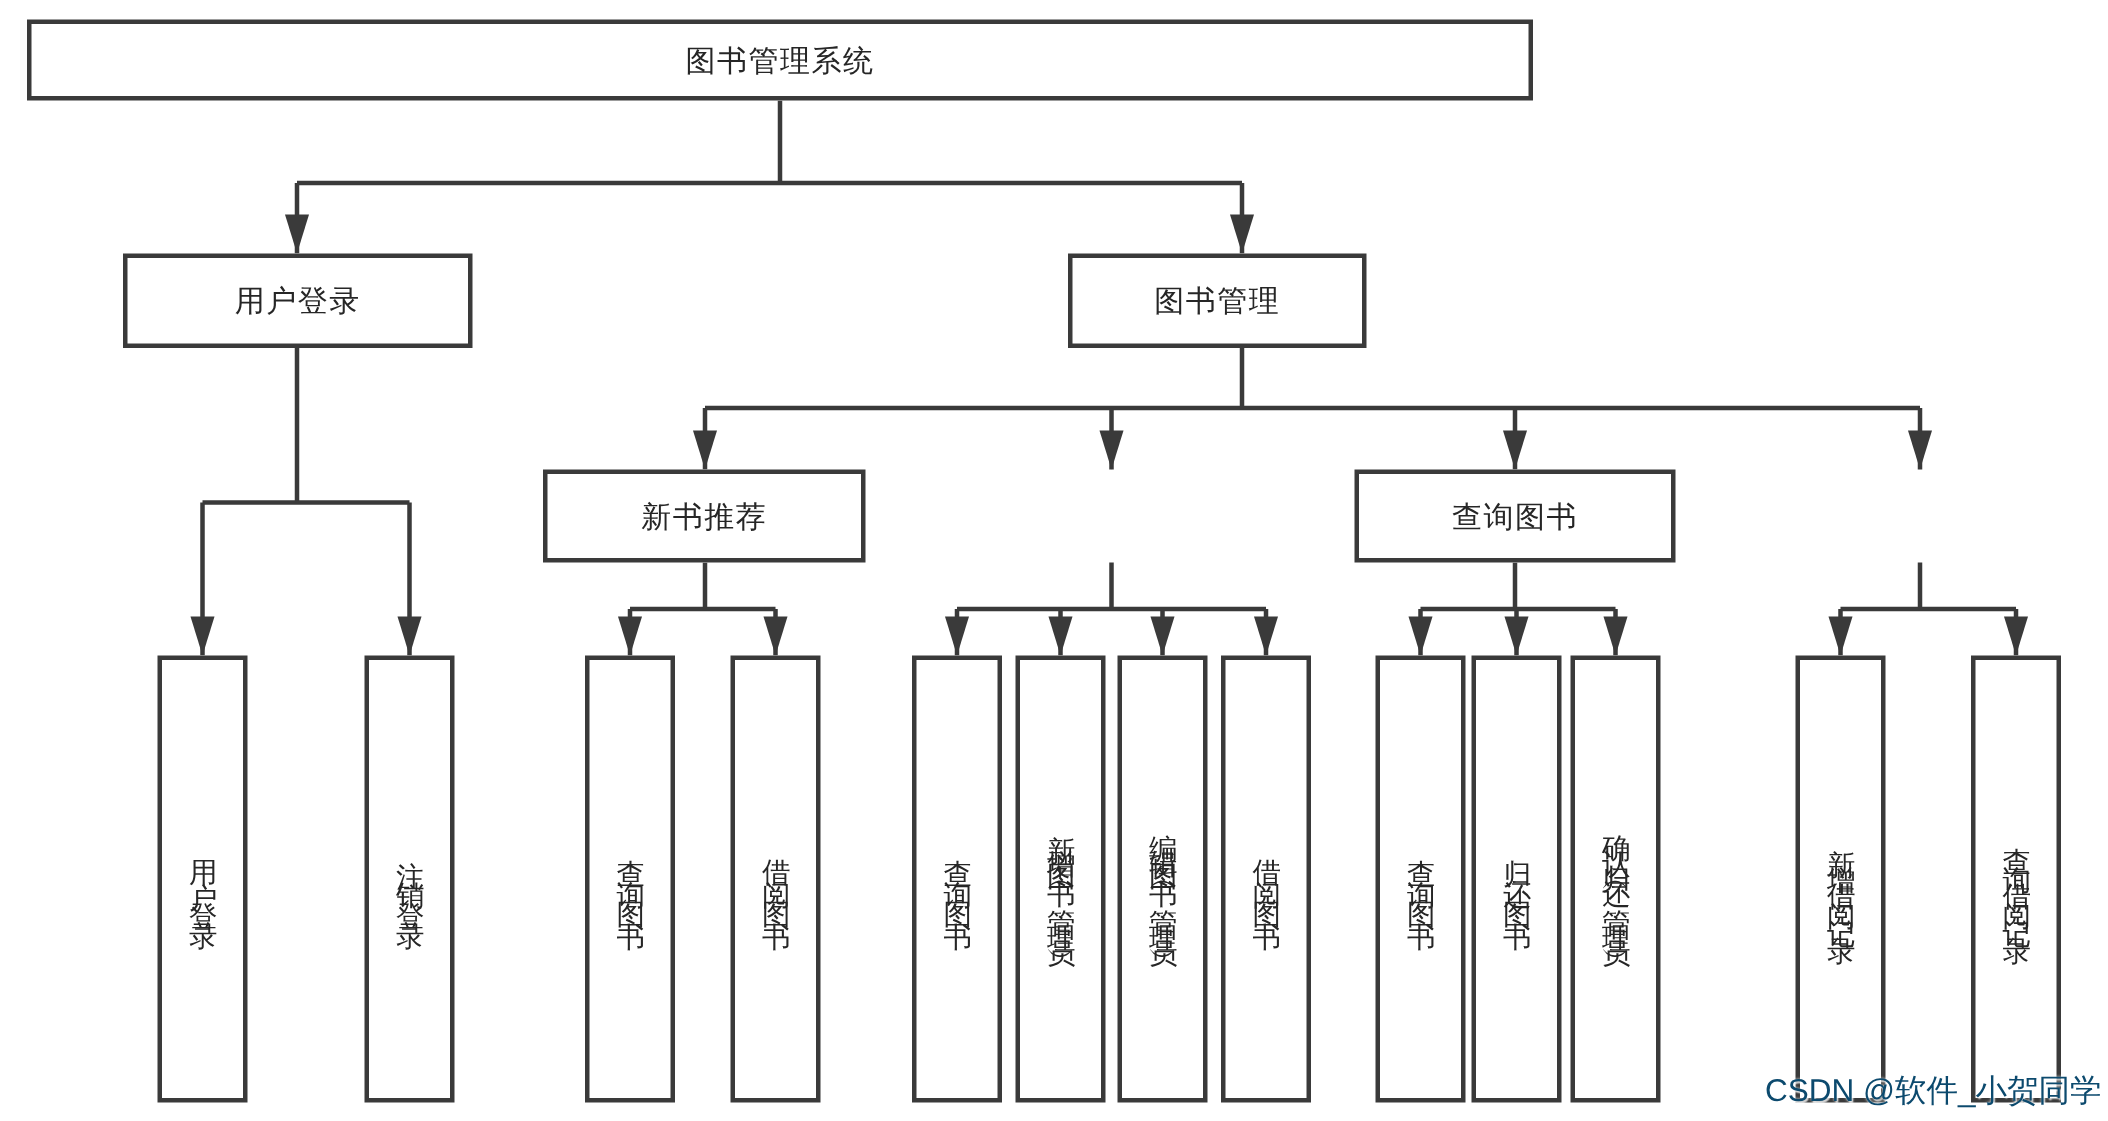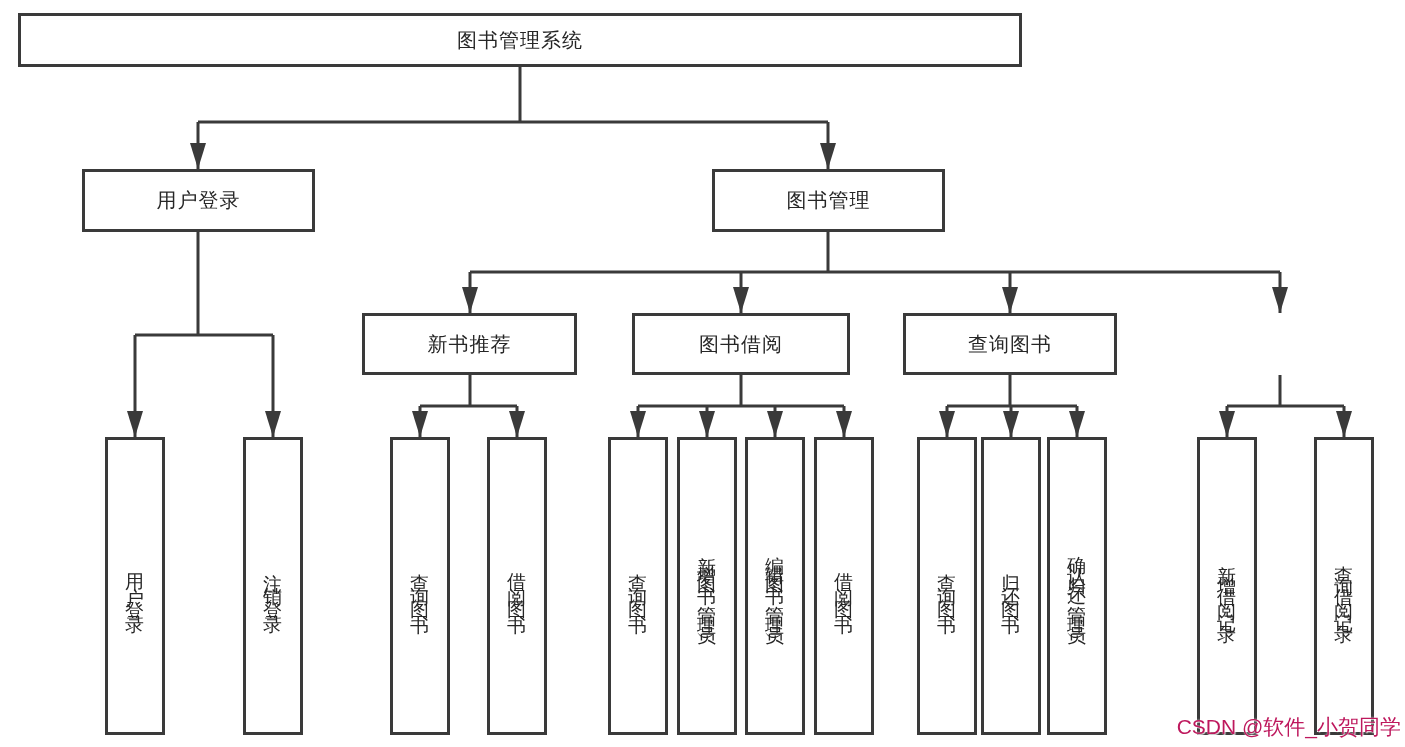--- a/index.html
+++ b/index.html
@@ -33,21 +33,21 @@
   }
   .ls4 { letter-spacing: 14px; }
   .ls6 { letter-spacing: 12px; }
   .ls9 { letter-spacing: 10px; }
   .watermark {
     position: absolute;
     right: 4px;
     bottom: 6px;
     z-index: 3;
     font-size: 21px;
-    color: #be185d;
+    color: #0c4a6e;
     text-shadow: 0 0 2px rgba(255,255,255,0.9), 1px 1px 1px rgba(255,255,255,0.8);
     white-space: nowrap;
   }
 </style>
 </head>
 <body>
 
 <div class="canvas">
 
   <svg class="wires" width="1405" height="747" viewBox="0 0 1405 747">
@@ -108,29 +108,26 @@
       </g>
   </svg>
 
   <div class="box" style="left:18px; top:13px; width:1004px; height:54px">
     <span class="hlabel">图书管理系统</span>
   </div>
 
   <div class="box" style="left:82px; top:169px; width:233px; height:63px">
     <span class="hlabel">用户登录</span>
   </div>
-  <div class="box" style="left:712px; top:169px; width:233px; height:63px">
+  <div class="box" style="left:712px; top:169px; width:199px; height:63px">
     <span class="hlabel">图书管理</span>
   </div>
 
   <div class="box" style="left:362px; top:313px; width:215px; height:62px">
     <span class="hlabel">新书推荐</span>
-  </div>
-  <div class="box" style="left:632px; top:313px; width:218px; height:62px">
-    <span class="hlabel">图书借阅</span>
   </div>
   <div class="box" style="left:903px; top:313px; width:214px; height:62px">
     <span class="hlabel">查询图书</span>
   </div>
 
   <div class="box" style="left:105px; top:437px; width:60px; height:298px">
     <span class="vlabel ls4">用户登录</span>
   </div>
   <div class="box" style="left:243px; top:437px; width:60px; height:298px">
     <span class="vlabel ls4">注销登录</span>

